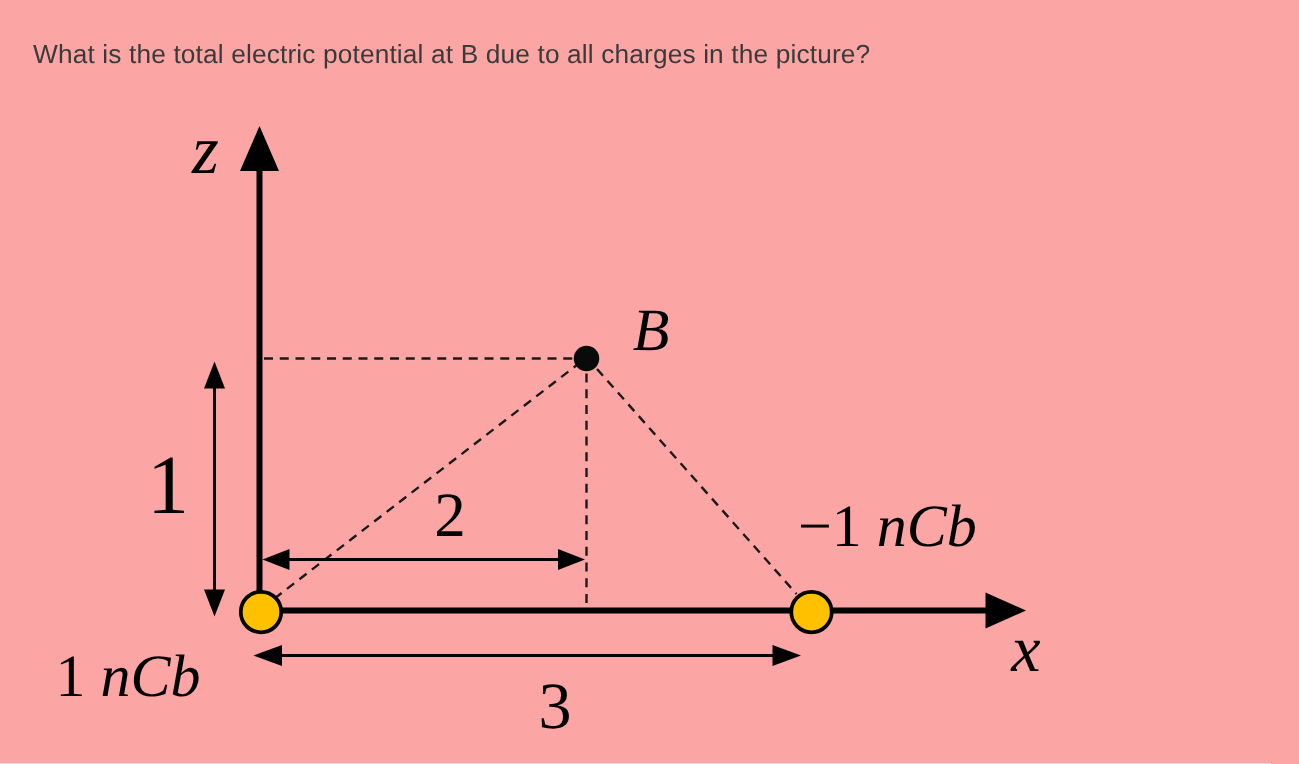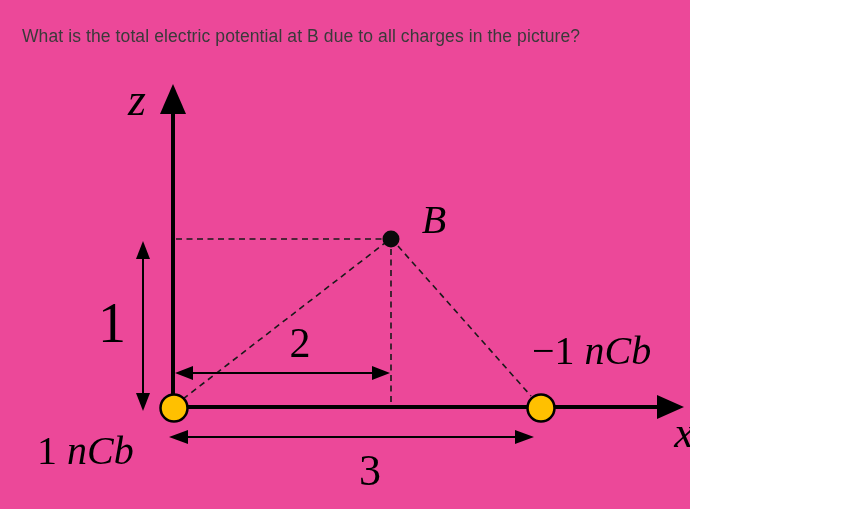--- a/index.html
+++ b/index.html
@@ -2,23 +2,23 @@
 <html><head>
 <meta charset="utf-8">
 <style>
   html, body {
     margin: 0;
     padding: 0;
     background: #ffffff;
   }
   .page {
     position: relative;
-    width: 690px;
+    width: 866px;
     height: 509px;
-    background: #ec4899;
+    background: #fca5a5;
     overflow: hidden;
     font-family: "Liberation Sans", sans-serif;
   }
   .question {
     position: absolute;
     left: 22px;
     top: 26px;
     font-size: 17.5px;
     line-height: 1.2;
     letter-spacing: 0.1px;

